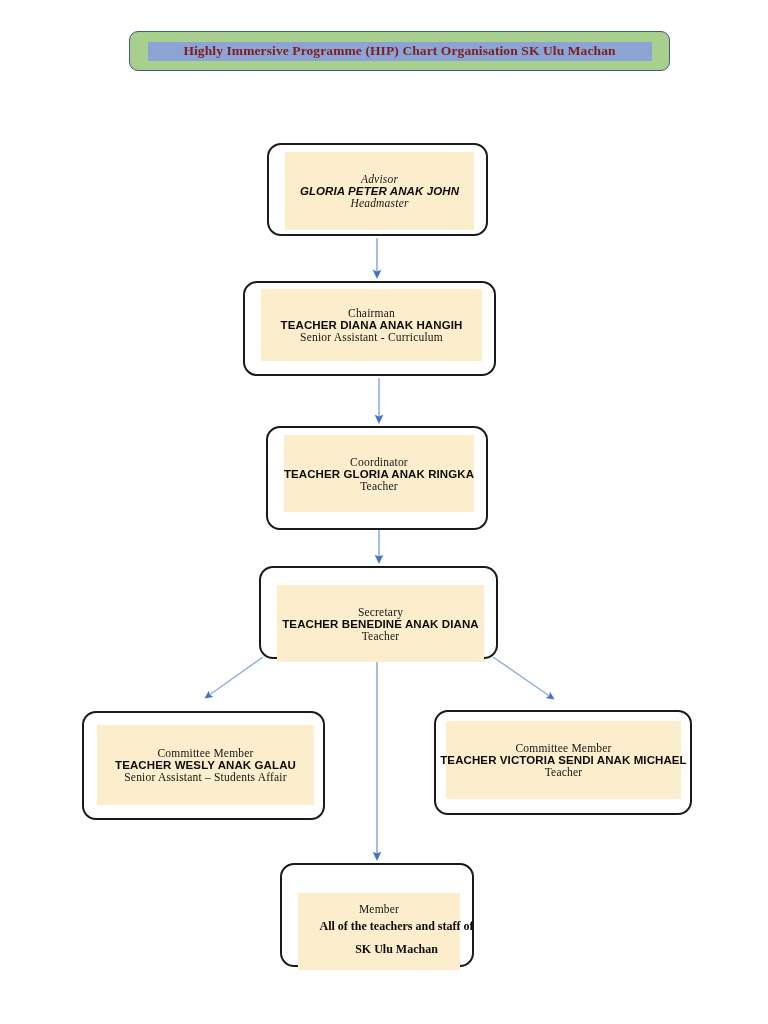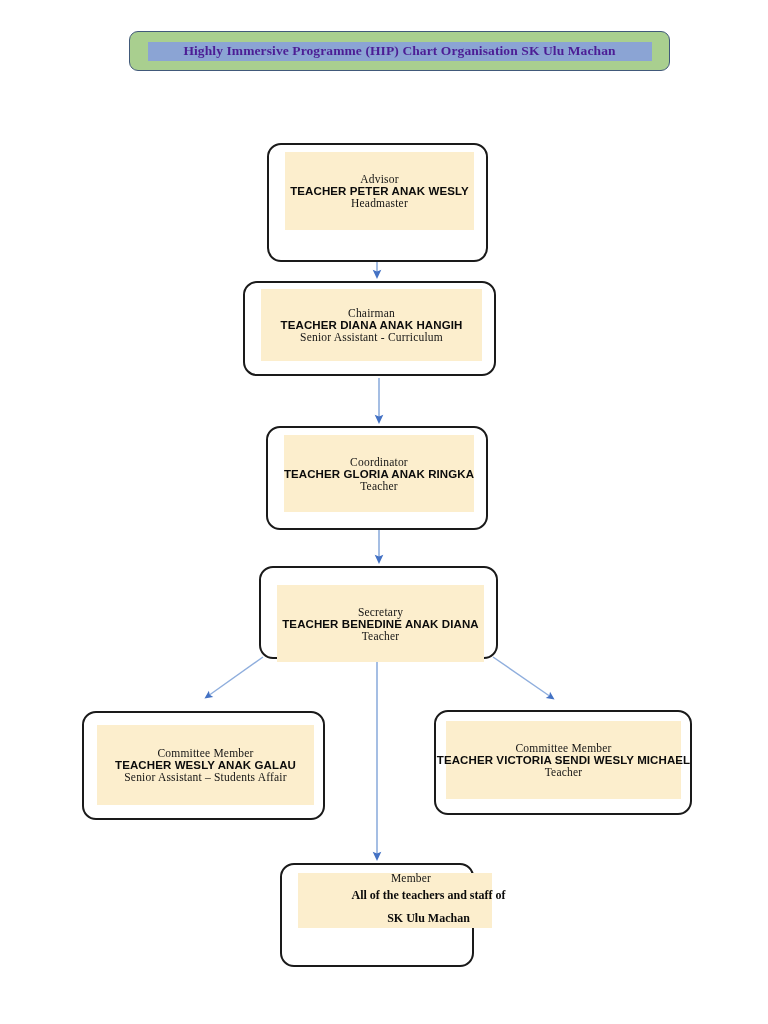--- a/index.html
+++ b/index.html
@@ -36,21 +36,21 @@
     height: 19px;
     background: #8ba4d4;
     display: flex;
     align-items: center;
     justify-content: center;
   }
   #title-text {
     font-family: "Liberation Serif", serif;
     font-weight: bold;
     font-size: 13.5px;
-    color: #4c1d95;
+    color: #7f1d1d;
     white-space: nowrap;
     letter-spacing: 0.1px;
   }
 
   
   .node {
     position: absolute;
     box-sizing: border-box;
     background: #ffffff;
     border: 2px solid #1a1a1a;
@@ -91,40 +91,40 @@
     font-weight: bold;
     font-size: 12px;
     color: #0b0b0b;
     white-space: nowrap;
     text-align: center;
     line-height: 1.9;
     margin-left: 35px;
   }
 
   
-  #node-advisor        { left: 267px; top: 143px; width: 221px; height: 119px; }
+  #node-advisor        { left: 267px; top: 143px; width: 221px; height: 93px; font-style: italic; }
   #node-advisor .node-inner   { left: 16px; top: 7px; width: 189px; height: 78px; }
 
   #node-chairman       { left: 243px; top: 281px; width: 253px; height: 95px; }
   #node-chairman .node-inner  { left: 16px; top: 6px; width: 221px; height: 72px; }
 
   #node-coordinator    { left: 266px; top: 426px; width: 222px; height: 104px; }
   #node-coordinator .node-inner { left: 16px; top: 7px; width: 190px; height: 77px; }
 
   #node-secretary      { left: 259px; top: 566px; width: 239px; height: 93px; }
   #node-secretary .node-inner  { left: 16px; top: 17px; width: 207px; height: 77px; }
 
   #node-committee-left { left: 82px; top: 711px; width: 243px; height: 109px; }
   #node-committee-left .node-inner { left: 13px; top: 12px; width: 217px; height: 80px; }
 
   #node-committee-right{ left: 434px; top: 710px; width: 258px; height: 105px; }
   #node-committee-right .node-inner { left: 10px; top: 9px; width: 235px; height: 78px; }
 
   #node-member         { left: 280px; top: 863px; width: 194px; height: 104px; }
-  #node-member .node-inner { left: 16px; top: 8px; width: 162px; height: 55px; padding-left: 32px; }
+  #node-member .node-inner { left: 16px; top: 28px; width: 162px; height: 77px; }
 
   
   #connectors {
     position: absolute;
     left: 0;
     top: 0;
     width: 768px;
     height: 1024px;
     pointer-events: none;
   }
@@ -154,21 +154,21 @@
   <line x1="263" y1="657" x2="208" y2="696" stroke="#8faedd" stroke-width="1.4" marker-end="url(#arrowhead)"></line>
 
   <line x1="493" y1="657" x2="551" y2="697" stroke="#8faedd" stroke-width="1.4" marker-end="url(#arrowhead)"></line>
 
   <line x1="377" y1="659" x2="377" y2="856" stroke="#8faedd" stroke-width="1.6" marker-end="url(#arrowhead)"></line>
 </svg>
 
 <div class="node" id="node-advisor">
   <div class="node-inner">
     <span class="role">Advisor</span>
-    <span class="person">TEACHER PETER ANAK WESLY</span>
+    <span class="person">GLORIA PETER ANAK JOHN</span>
     <span class="position">Headmaster</span>
   </div>
 </div>
 
 <div class="node" id="node-chairman">
   <div class="node-inner">
     <span class="role">Chairman</span>
     <span class="person">TEACHER DIANA ANAK HANGIH</span>
     <span class="position">Senior Assistant - Curriculum</span>
   </div>
@@ -194,21 +194,21 @@
   <div class="node-inner">
     <span class="role">Committee Member</span>
     <span class="person">TEACHER WESLY ANAK GALAU</span>
     <span class="position">Senior Assistant – Students Affair</span>
   </div>
 </div>
 
 <div class="node" id="node-committee-right">
   <div class="node-inner">
     <span class="role">Committee Member</span>
-    <span class="person">TEACHER VICTORIA SENDI WESLY MICHAEL</span>
+    <span class="person">TEACHER VICTORIA SENDI ANAK MICHAEL</span>
     <span class="position">Teacher</span>
   </div>
 </div>
 
 <div class="node" id="node-member">
   <div class="node-inner">
     <span class="role">Member</span>
     <span class="person-serif">All of the teachers and staff of</span>
     <span class="person-serif">SK Ulu Machan</span>
   </div>

